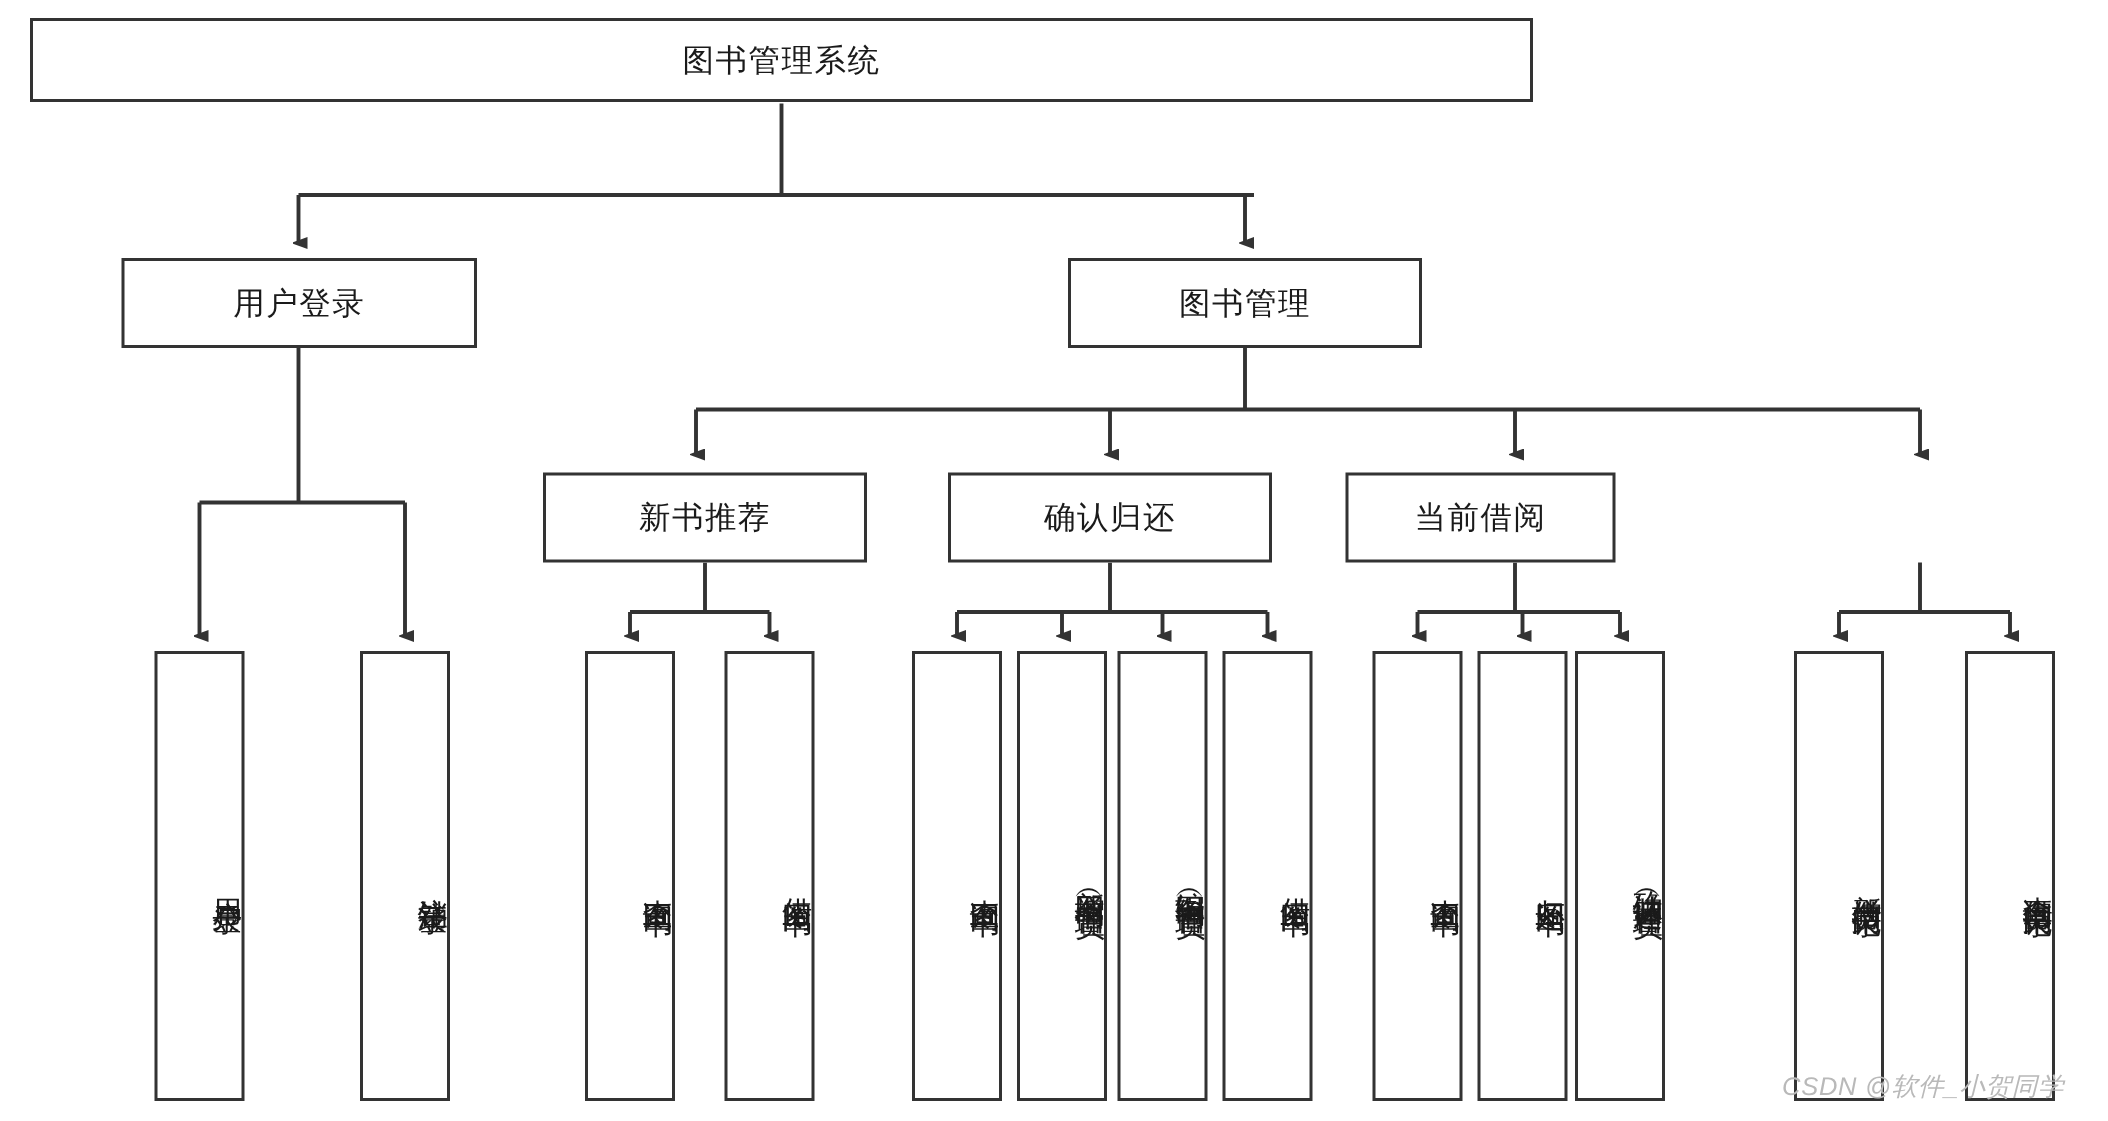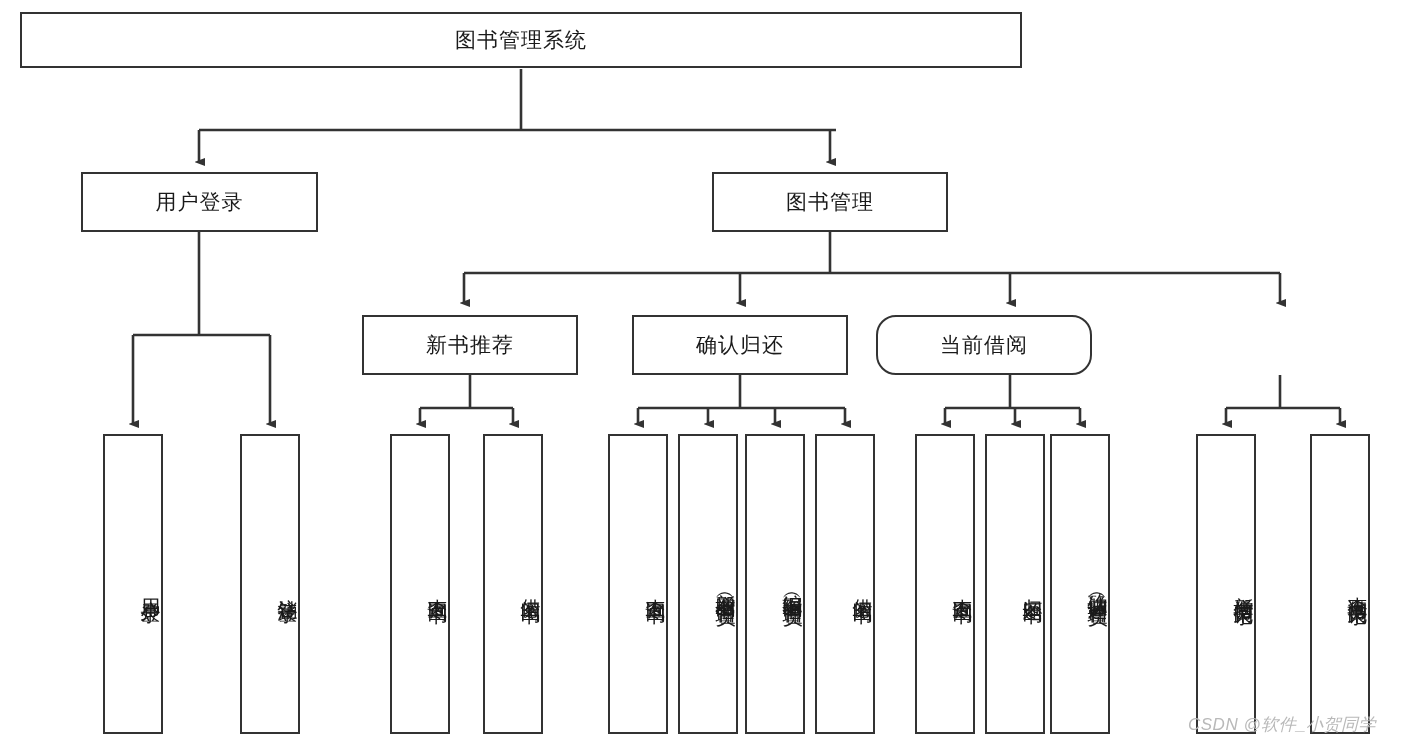--- a/index.html
+++ b/index.html
@@ -133,21 +133,21 @@
   <div class="node horiz" style="left:712px; top:172px; width:236px; height:60px;">
     <span>图书管理</span>
   </div>
 
   <div class="node horiz" style="left:362px; top:315px; width:216px; height:60px;">
     <span>新书推荐</span>
   </div>
   <div class="node horiz" style="left:632px; top:315px; width:216px; height:60px;">
     <span>确认归还</span>
   </div>
-  <div class="node horiz" style="left:876px; top:315px; width:216px; height:60px;border-radius:20px;">
+  <div class="node horiz" style="left:897px; top:315px; width:180px; height:60px;">
     <span>当前借阅</span>
   </div>
 
   <div class="node vert" style="left:103px; top:434px; width:60px; height:300px;">
     <span>用户登录</span>
   </div>
   <div class="node vert" style="left:240px; top:434px; width:60px; height:300px;">
     <span>注销登录</span>
   </div>
 

